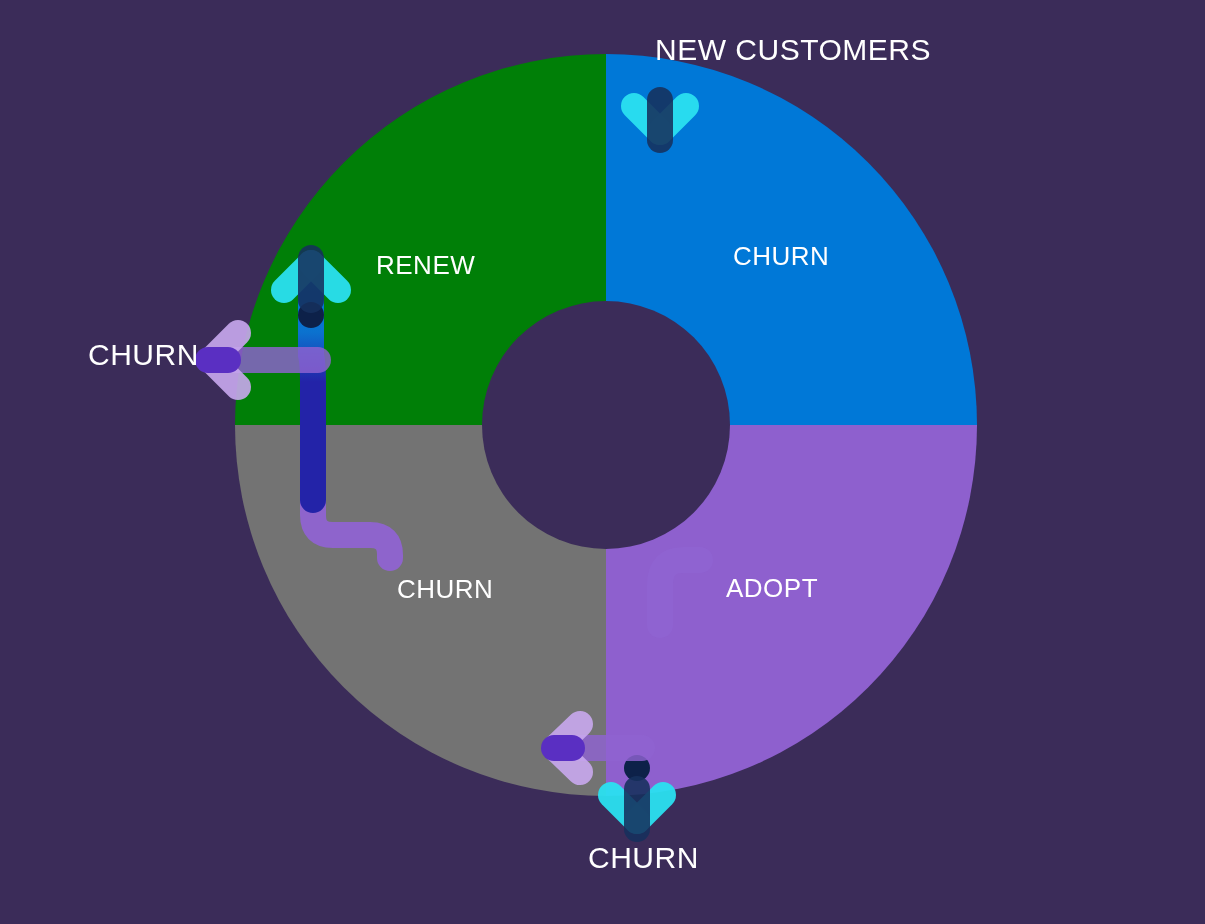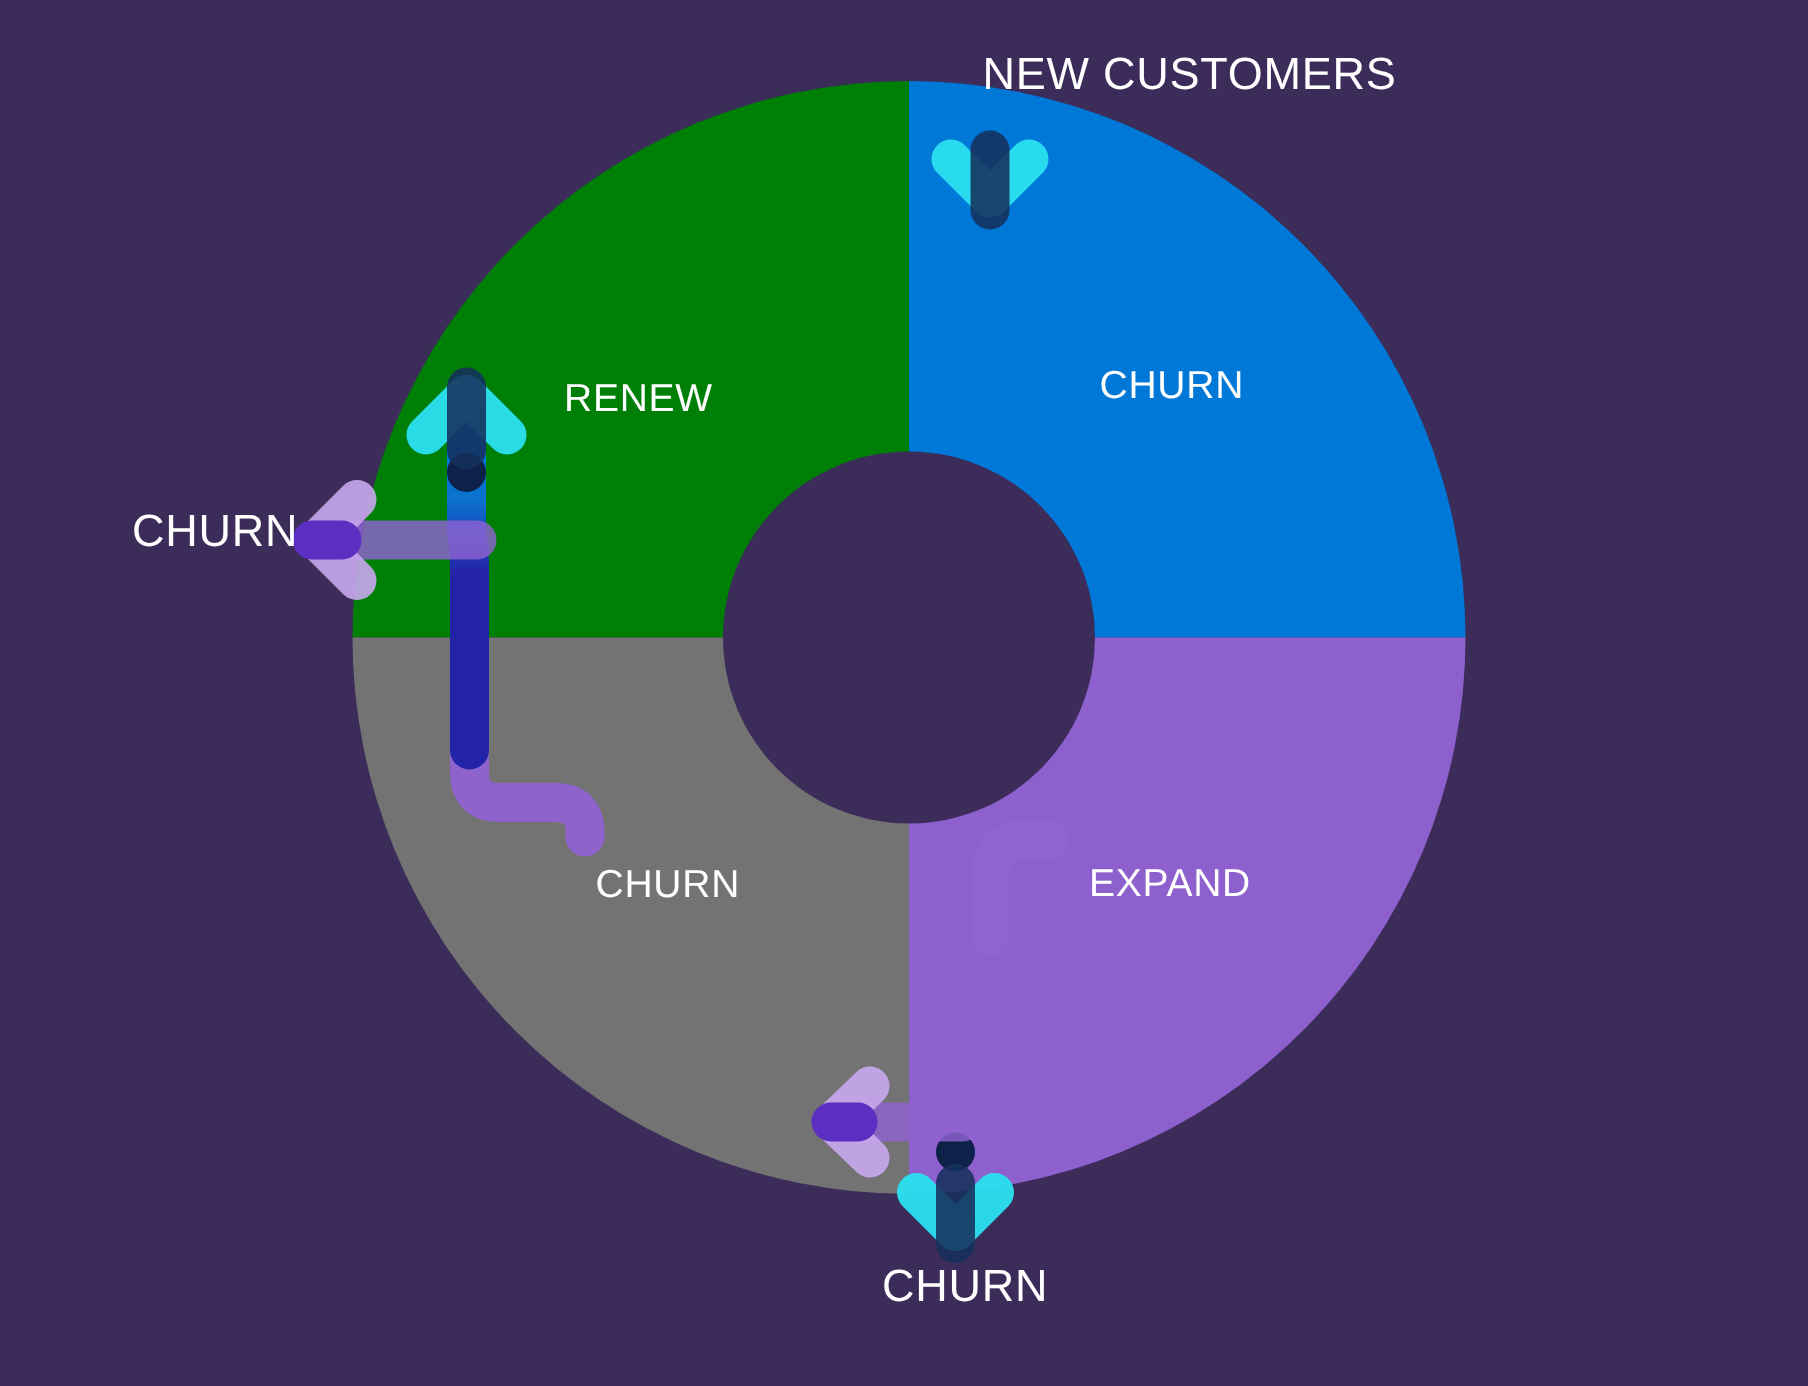--- a/index.html
+++ b/index.html
@@ -128,21 +128,21 @@
       <path d="M 580 724 L 556 747" stroke="#c9a8ee" stroke-width="26" stroke-linecap="round" fill="none" opacity="0.9"></path>
       <path d="M 580 772 L 556 749" stroke="#c9a8ee" stroke-width="26" stroke-linecap="round" fill="none" opacity="0.9"></path>
       <path d="M 572 748 L 554 748" stroke="#5a2fc2" stroke-width="26" stroke-linecap="round" fill="none"></path>
     </g>
   </svg>
 
   <div class="flow-label" id="label-new-customers">NEW CUSTOMERS</div>
 
   <div class="seg-label" id="label-land">CHURN</div>
 
-  <div class="seg-label" id="label-adopt">EXPAND</div>
+  <div class="seg-label" id="label-adopt">ADOPT</div>
 
   <div class="seg-label" id="label-expand">CHURN</div>
 
   <div class="seg-label" id="label-renew">RENEW</div>
 
   <div class="flow-label" id="label-churn-left">CHURN</div>
 
   <div class="flow-label" id="label-churn-bottom">CHURN</div>
 
 </div>

